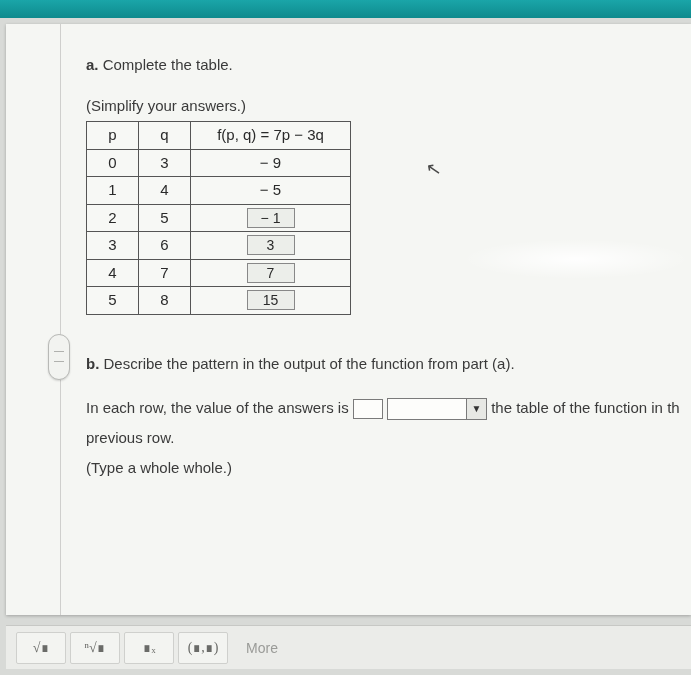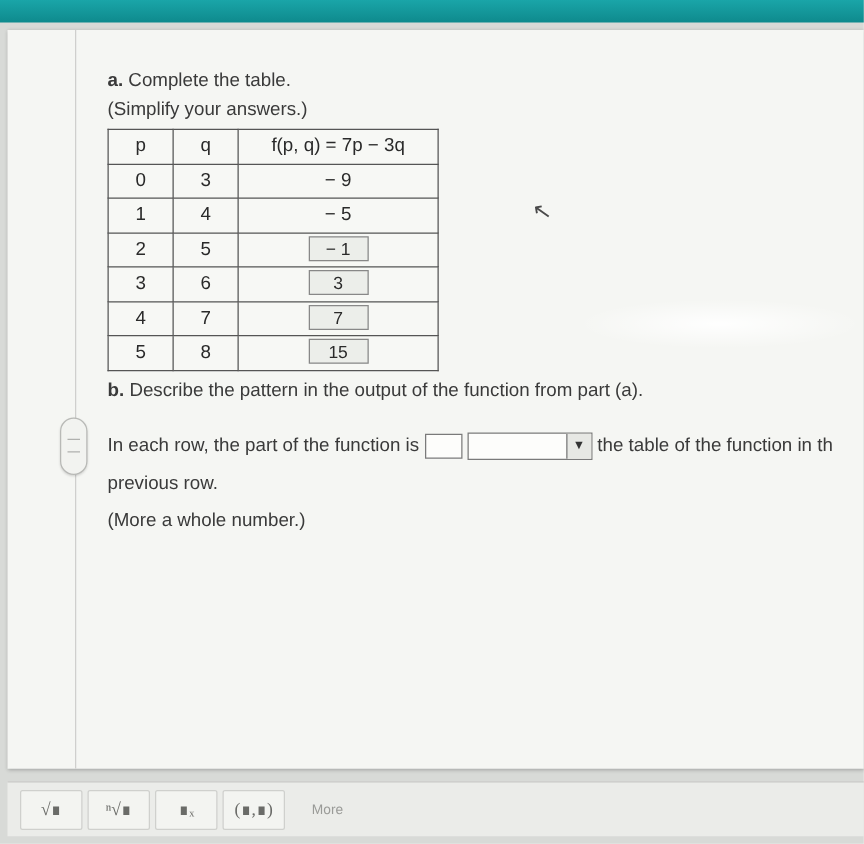--- a/index.html
+++ b/index.html
@@ -35,21 +35,21 @@
   bottom: 0;
   width: 1px;
   background: #cfcfcd;
 }
 .content {
   color: #3a3a3a;
   font-size: 15px;
   line-height: 1.5;
 }
 .part-label { font-weight: bold; }
-.subnote { margin-top: 0; margin-bottom: 4px; }
+.subnote { margin-top: 18px; margin-bottom: 4px; }
 .ftable {
   border-collapse: collapse;
   background: #f7f8f5;
 }
 .ftable th, .ftable td {
   border: 1px solid #555;
   padding: 2px 0;
   text-align: center;
   font-weight: normal;
   font-size: 15px;
@@ -62,21 +62,21 @@
 .ans-box {
   display: inline-block;
   border: 1px solid #888;
   background: #eceeea;
   min-width: 48px;
   height: 20px;
   line-height: 18px;
   font-size: 14px;
   padding: 0 6px;
 }
-.part-b { margin-top: 5px; }
+.part-b { margin-top: 38px; }
 .clip-handle {
   position: absolute;
   left: 42px;
   top: 310px;
   width: 22px;
   height: 46px;
   border: 1px solid #b8b9b6;
   border-radius: 11px;
   background: #f2f3f0;
   box-shadow: 0 1px 2px rgba(0,0,0,0.15);
@@ -155,21 +155,21 @@
   font-size: 14px;
   color: #6a6b68;
   display: flex;
   align-items: center;
   justify-content: center;
   font-family: 'Times New Roman', serif;
 }
 .tb-btn.more {
   width: 60px;
   font-family: Arial, sans-serif;
-  font-size: 11px;
+  font-size: 14px;
   color: #9a9b98;
   border: none;
   background: transparent;
 }
 </style>
 </head>
 <body>
 
 <div class="teal-bar"></div>
 
@@ -225,30 +225,30 @@
             </tr>
           </tbody>
       </table>
     </div>
 
     <div class="part-b">
       <span class="part-label">b.</span>
       <span>Describe the pattern in the output of the function from part (a).</span>
 
       <div class="sentence">
-        <span>In each row, the part of the function is</span>
+        <span>In each row, the value of the answers is</span>
         <span class="num-input"></span>
         <span class="dropdown">
           <span class="dd-btn">▼</span>
         </span>
         <span>the table of the function in th</span>
         <br>
         <span>previous row.</span>
         <br>
-        <span>(More a whole number.)</span>
+        <span>(Type a whole whole.)</span>
       </div>
     </div>
 
   </div>
 
   <div class="cursor-arrow">↖</div>
   <div class="glare"></div>
 </div>
 
 <div class="toolbar">

